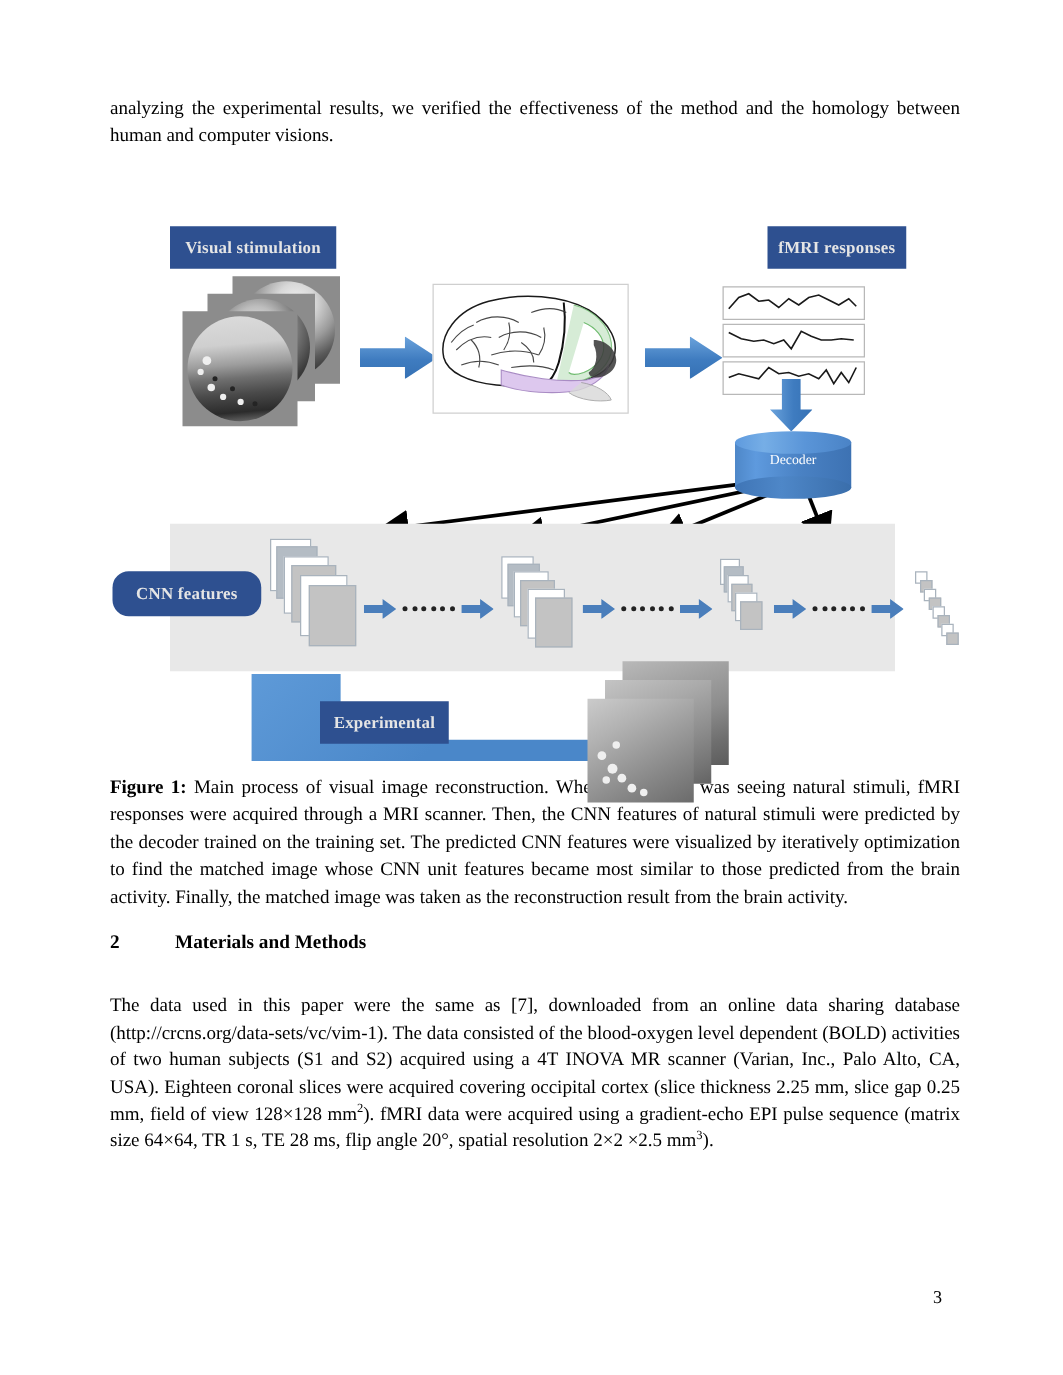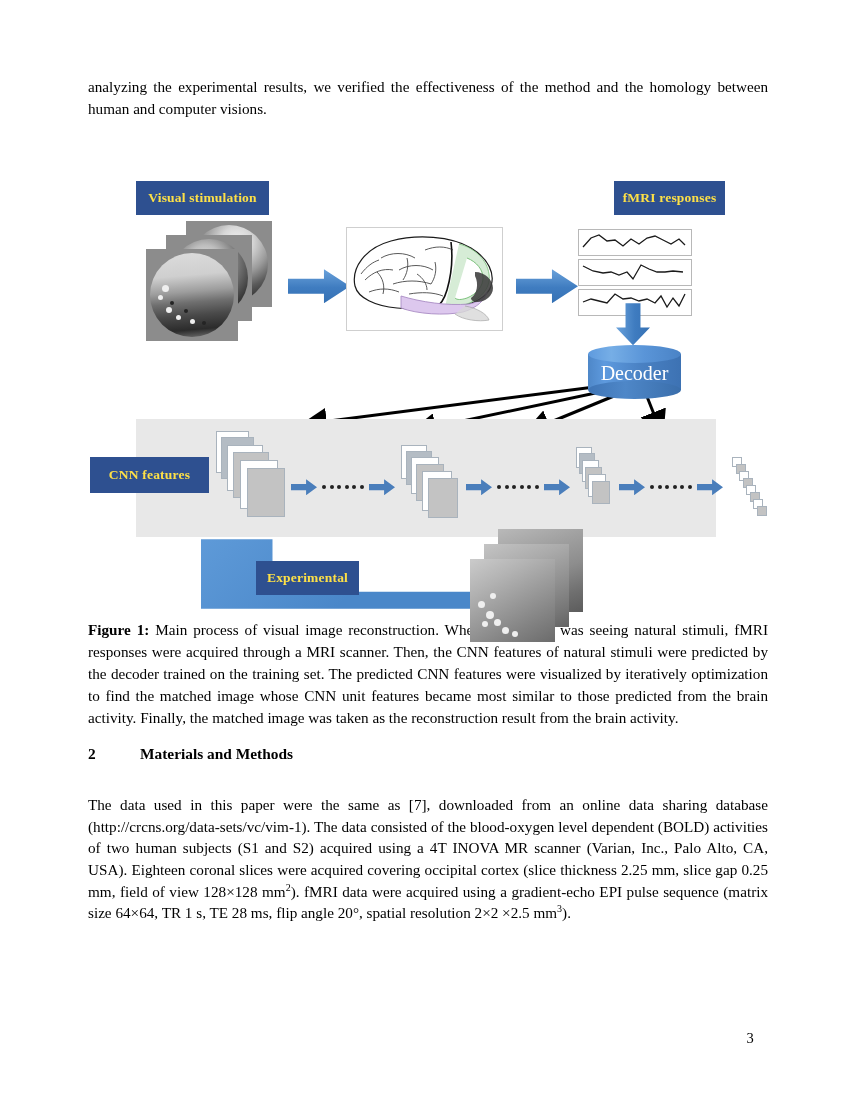--- a/index.html
+++ b/index.html
@@ -62,21 +62,21 @@
   
   .figure {
     position: relative;
     width: 680px;
     height: 500px;
     margin: 0;
   }
   .lbl {
     position: absolute;
     background: #2e5090;
-    color: #fde047;
+    color: #e5e5e5;
     font-family: "Liberation Serif", serif;
     font-weight: bold;
     font-size: 13.5px;
     display: flex;
     align-items: center;
     justify-content: center;
     text-align: center;
     letter-spacing: 0.2px;
     line-height: 1.2;
   }
@@ -177,21 +177,21 @@
   }
   .cyl-bot {
     position: absolute;
     border-radius: 50%;
     background: linear-gradient(90deg, #3f75b6 0%, #4e87c8 40%, #3a6eab 100%);
   }
   .cyl-text {
     position: absolute;
     color: #fff;
     font-family: "Liberation Serif", serif;
-    font-size: 20px;
+    font-size: 11px;
     text-align: center;
     width: 100%;
   }
   
   .recon {
     position: absolute;
     background: #8a8a8a;
   }
   .r1 { background: linear-gradient(160deg,#b9b9b9 0%, #a0a0a0 30%, #8d8d8d 55%, #6f6f6f 80%, #5c5c5c 100%); }
   .r2 { background: linear-gradient(155deg,#c4c4c4 0%, #aaaaaa 32%, #8f8f8f 60%, #757575 85%, #636363 100%); }
@@ -303,21 +303,21 @@
 
       <div style="position:absolute; left:500px; top:226px; width:93px; height:53px;">
         <div class="cyl-body" style="left:0; top:9px; width:93px; height:36px;"></div>
         <div class="cyl-top" style="left:0; top:0; width:93px; height:18px;"></div>
         <div class="cyl-bot" style="left:0; top:36px; width:93px; height:18px;"></div>
         <div class="cyl-text" style="top:17px;">Decoder</div>
       </div>
 
       <div class="cnnpanel" style="left:48px; top:300px; width:580px; height:118px;"></div>
 
-      <div class="lbl" style="left:2px; top:338px; width:119px; height:36px;">CNN  features</div>
+      <div class="lbl" style="left:2px; top:338px; width:119px; height:36px;border-radius:13px;">CNN  features</div>
 
       <div>
         <div class="fmap w" style="left:128px; top:312px; width:33px; height:42px;"></div>
         <div class="fmap g2" style="left:133px; top:318px; width:33px; height:42px;"></div>
         <div class="fmap w" style="left:139px; top:326px; width:36px; height:46px;"></div>
         <div class="fmap g" style="left:145px; top:333px; width:36px; height:46px;"></div>
         <div class="fmap w" style="left:152px; top:341px; width:38px; height:49px;"></div>
         <div class="fmap g" style="left:159px; top:349px; width:38px; height:49px;"></div>
       </div>
 

